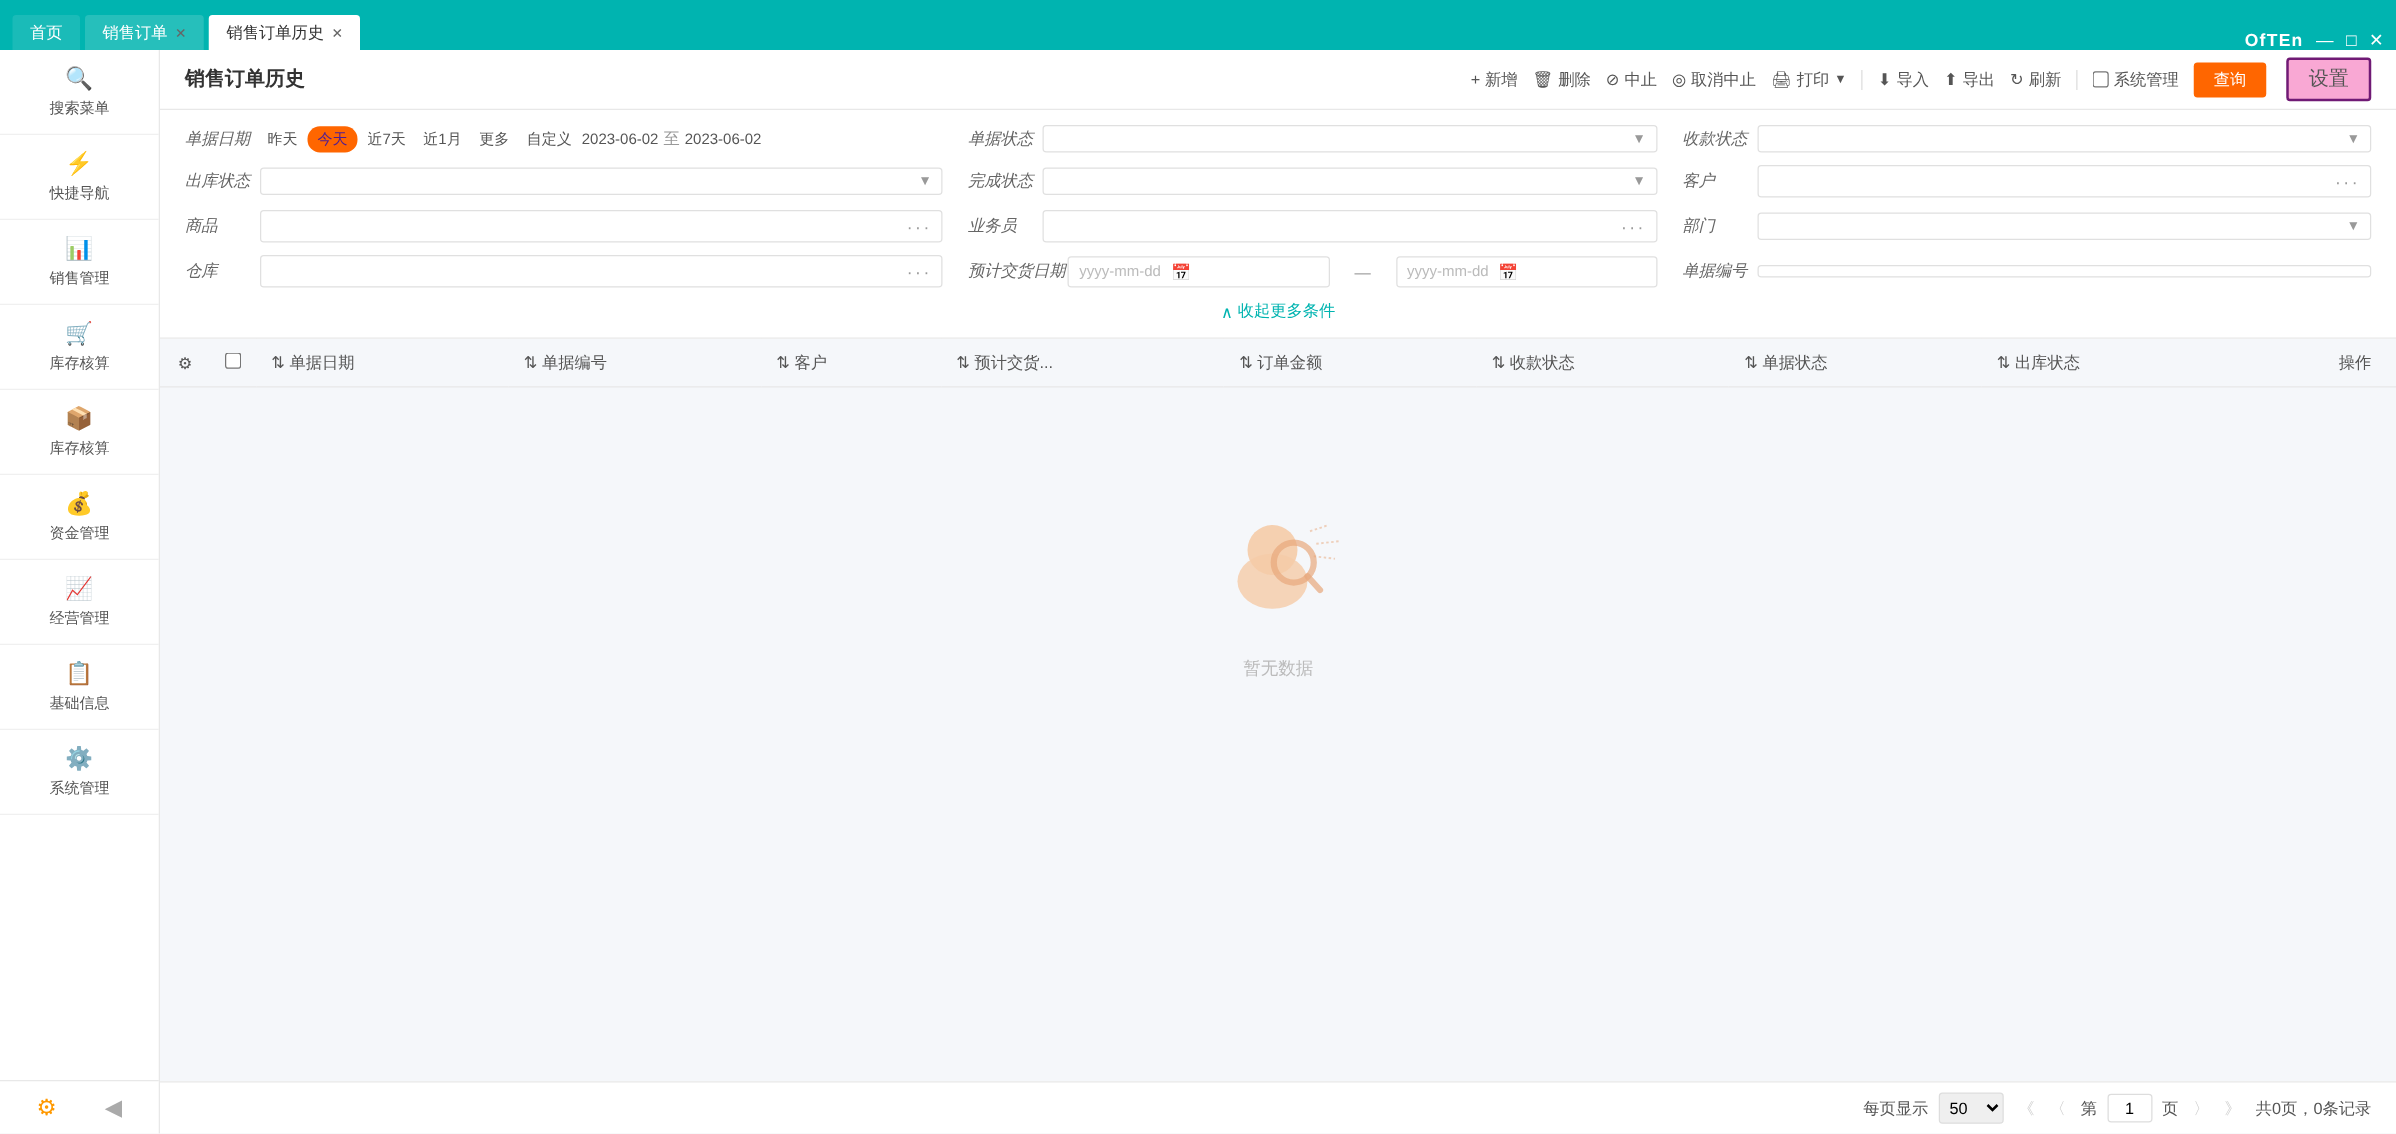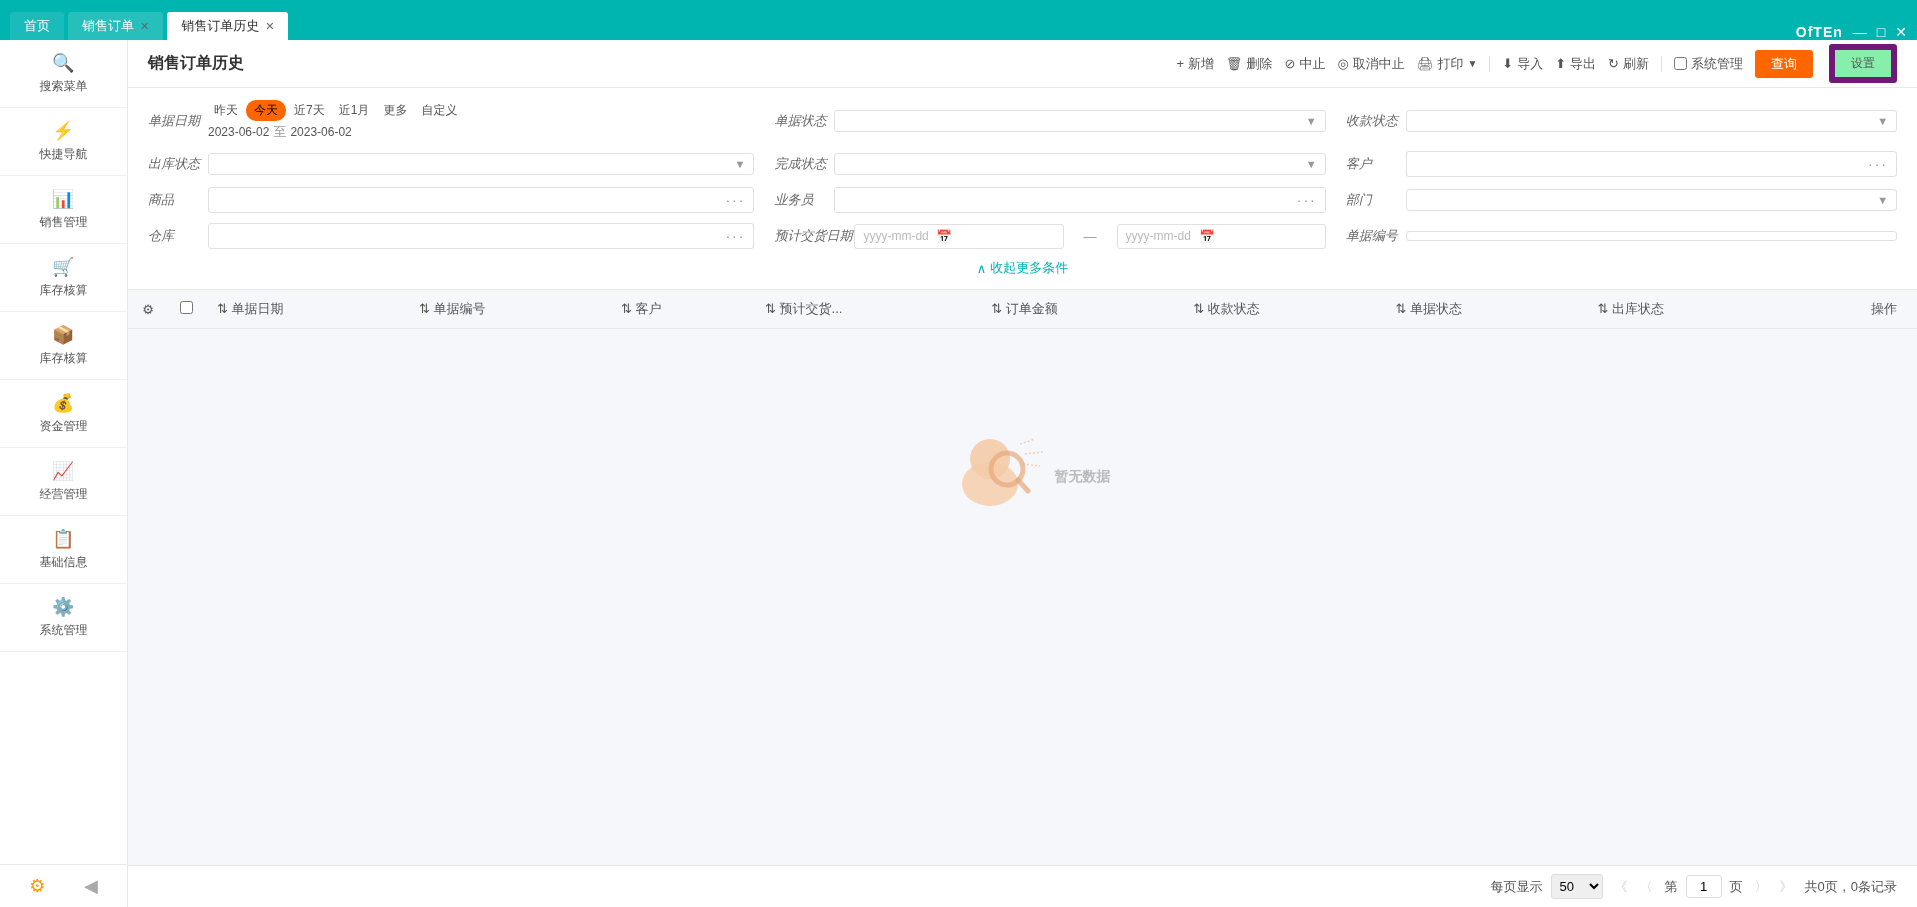--- a/index.html
+++ b/index.html
@@ -29,36 +29,36 @@
 
     
     .page-header { background: #fff; padding: 0 20px; height: 48px; display: flex; align-items: center; border-bottom: 1px solid #e8e8e8; flex-shrink: 0; }
     .page-title { font-size: 16px; font-weight: bold; color: #333; flex: 1; }
     .toolbar { display: flex; align-items: center; gap: 12px; }
     .toolbar-btn { display: flex; align-items: center; gap: 4px; color: #555; cursor: pointer; font-size: 13px; white-space: nowrap; }
     .toolbar-btn.delete { color: #555; }
     .toolbar-btn.stop { color: #555; }
     .toolbar-divider { width: 1px; height: 16px; background: #ddd; }
     .btn-query { background: #f60; color: #fff; padding: 5px 16px; border-radius: 3px; cursor: pointer; font-size: 13px; border: none; }
-    .btn-setting { background: #86efac; color: #555; padding: 5px 16px; border-radius: 3px; cursor: pointer; font-size: 12px; border: 6px solid #701a75; margin-left: 4px; }
+    .btn-setting { background: #f9a8d4; color: #555; padding: 5px 16px; border-radius: 3px; cursor: pointer; font-size: 16px; border: 2px solid #701a75; margin-left: 4px; }
     .display-toggle { display: flex; align-items: center; gap: 4px; font-size: 13px; color: #555; }
     .display-toggle input { cursor: pointer; }
 
     
     .filter-area { background: #fff; padding: 12px 20px; border-bottom: 1px solid #e8e8e8; flex-shrink: 0; }
     .filter-row { display: flex; align-items: center; margin-bottom: 10px; gap: 0; }
     .filter-row:last-child { margin-bottom: 0; }
     .filter-item { display: flex; align-items: center; flex: 1; min-width: 0; }
     .filter-label { color: #666; min-width: 60px; font-size: 13px; flex-shrink: 0; font-style: italic; }
     .filter-value { flex: 1; display: flex; align-items: center; border: 1px solid #e0e0e0; border-radius: 3px; padding: 4px 8px; font-size: 13px; color: #333; background: #fff; gap: 4px; position: relative; min-width: 0; }
     .filter-value .arrow { margin-left: auto; color: #999; font-size: 11px; }
     .filter-value .dots { margin-left: auto; color: #999; font-size: 14px; letter-spacing: 2px; }
     .date-tag { display: flex; gap: 2px; flex-wrap: nowrap; }
     .date-btn { padding: 2px 6px; font-size: 12px; cursor: pointer; color: #555; border-radius: 2px; }
-    .date-btn.active { background: #f60; color: #000000; border-radius: 10px; padding: 2px 8px; }
+    .date-btn.active { background: #f60; color: #4c1d95; border-radius: 10px; padding: 2px 8px; }
     .date-inputs { display: flex; align-items: center; gap: 4px; font-size: 13px; }
     .collapse-row { display: flex; justify-content: center; align-items: center; gap: 4px; color: #00b4b0; font-size: 13px; cursor: pointer; margin-top: 4px; }
     table { width: 100%; border-collapse: collapse; font-size: 13px; }
     thead tr { background: #f5f7fa; }
     th { padding: 10px 12px; text-align: left; color: #555; font-weight: normal; border-bottom: 1px solid #e8e8e8; white-space: nowrap; }
     .th-settings { width: 40px; text-align: center; }
     .th-check { width: 36px; text-align: center; }
 
     
     .footer-bar { background: #fff; border-top: 1px solid #e8e8e8; padding: 8px 20px; display: flex; align-items: center; justify-content: flex-end; gap: 8px; font-size: 13px; color: #555; flex-shrink: 0; }
@@ -190,21 +190,21 @@
         <button class="btn-setting">设置</button>
       </div>
     </div>
 
     <div class="filter-area">
 
       <div class="filter-row">
 
         <div class="filter-item" style="flex: 2.2;">
           <span class="filter-label">单据日期</span>
-          <div style="display:flex; flex-direction:column; gap:2px; flex:1;">
+          <div style="display:flex; flex-direction:row; gap:2px; flex:1;">
             <div class="date-tag">
               <span class="date-btn">昨天</span>
               <span class="date-btn active">今天</span>
               <span class="date-btn">近7天</span>
               <span class="date-btn">近1月</span>
               <span class="date-btn">更多</span>
               <span class="date-btn">自定义</span>
             </div>
             <div class="date-inputs">
               <span style="font-size:12px; color:#555;">2023-06-02</span>
@@ -374,21 +374,21 @@
               </th>
               <th style="text-align:right; padding-right:20px;">
                 <span>操作</span>
               </th>
             </tr>
           </thead>
           <tbody>
           </tbody>
         </table>
 
-        <div class="empty-area" style="display:flex; flex-direction:row; align-items:center; justify-content:center; padding:80px 0;font-weight:bold;">
+        <div class="empty-area" style="display:flex; flex-direction:column; align-items:center; justify-content:center; padding:80px 0;">
           <div style="width:120px; height:120px; position:relative; margin-bottom:16px;">
             
             <svg width="120" height="120" viewBox="0 0 120 120">
 
               <ellipse cx="55" cy="75" rx="28" ry="22" fill="#f5cba7" opacity="0.8"></ellipse>
 
               <circle cx="55" cy="50" r="20" fill="#f5cba7" opacity="0.9"></circle>
 
               <circle cx="72" cy="60" r="16" fill="none" stroke="#e8a87c" stroke-width="5" opacity="0.7"></circle>
               <line x1="83" y1="71" x2="93" y2="82" stroke="#e8a87c" stroke-width="5" stroke-linecap="round" opacity="0.7"></line>

